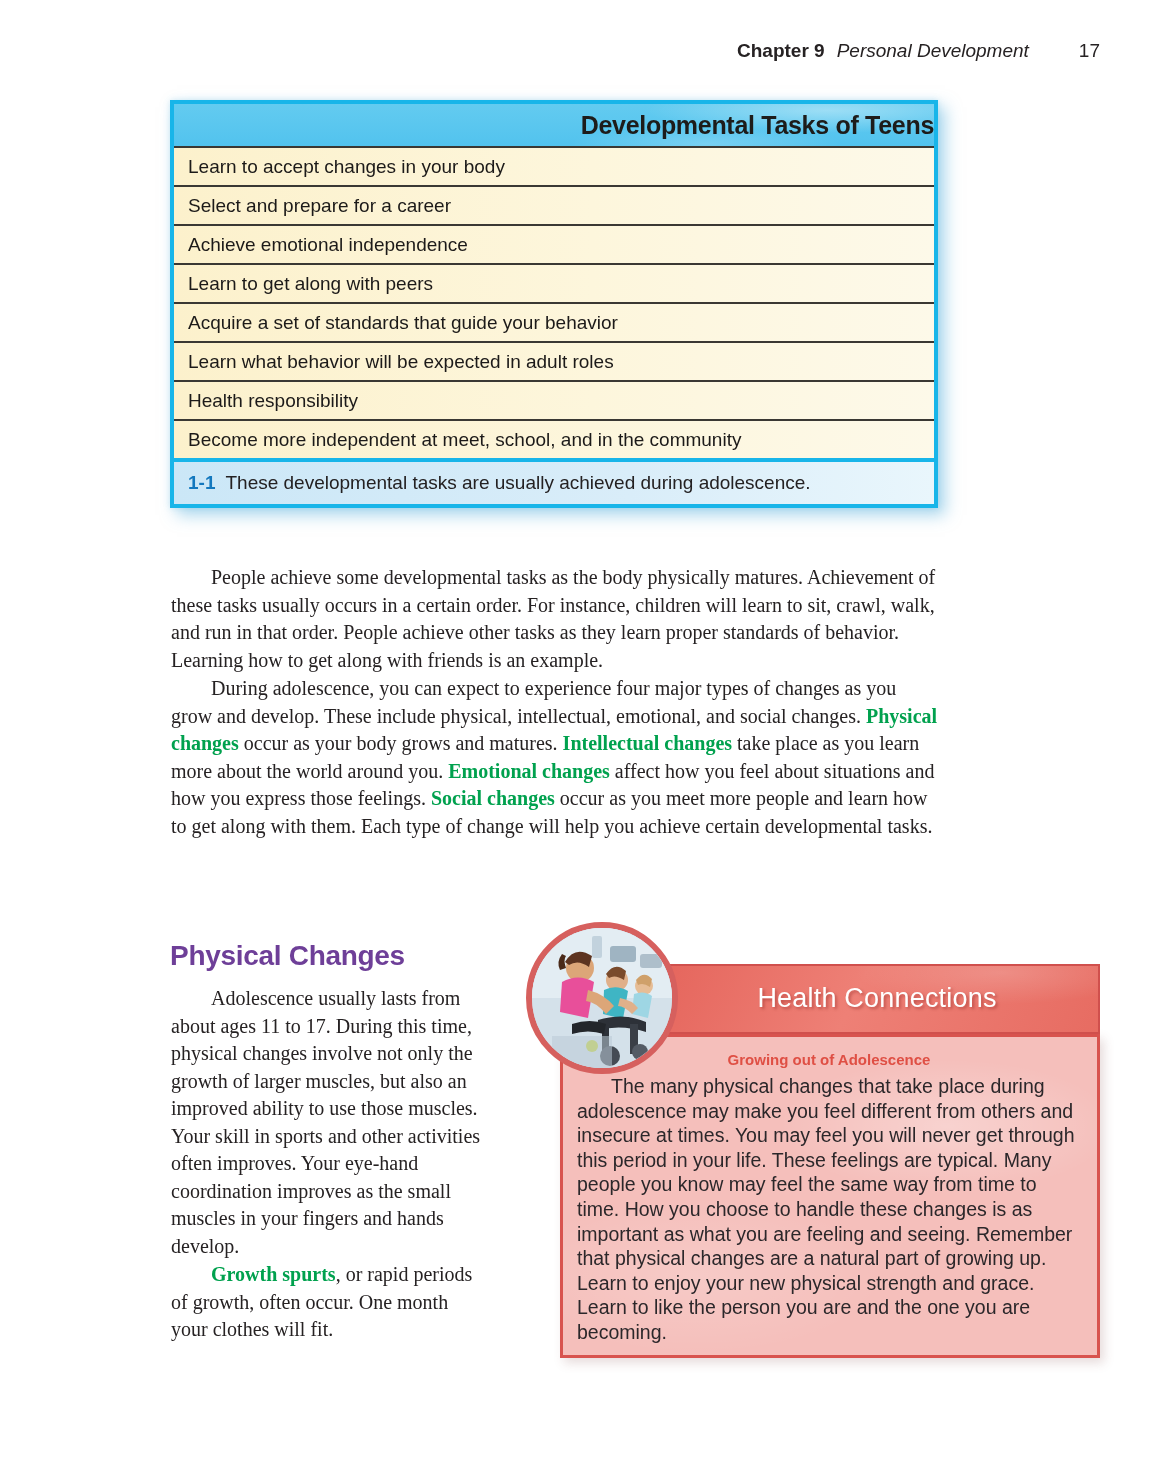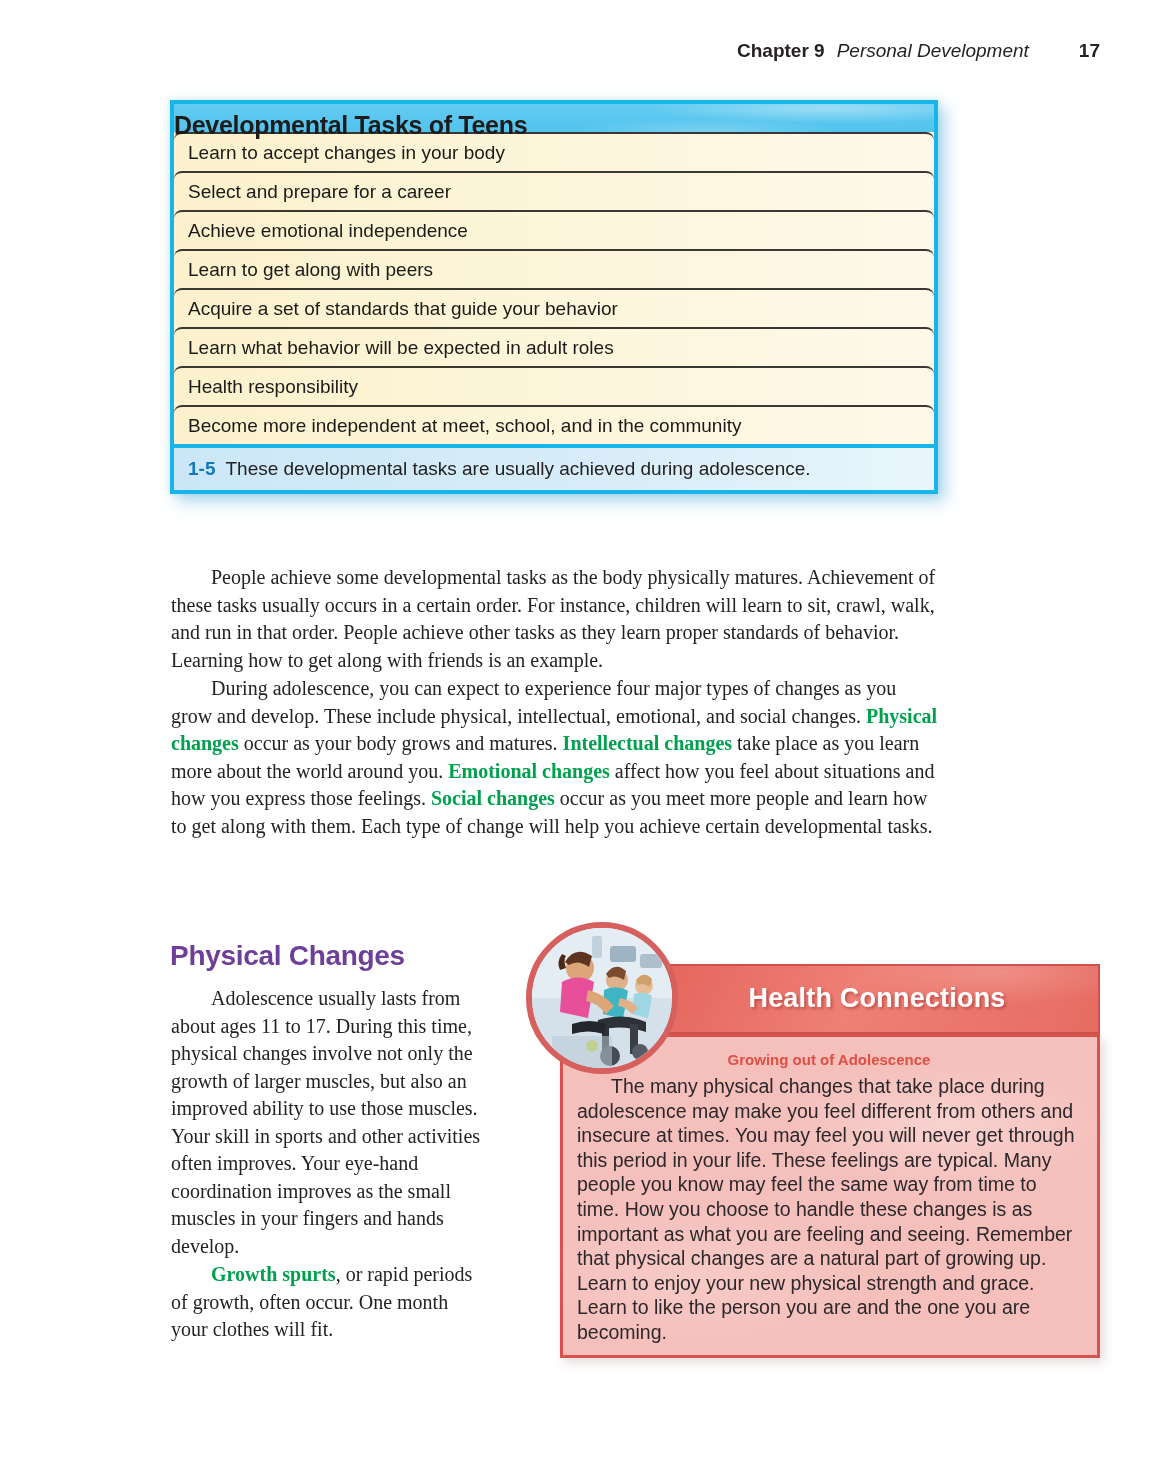--- a/index.html
+++ b/index.html
@@ -17,56 +17,55 @@
   .running-head {
     position: absolute;
     top: 40px;
     right: 56px;
     font-size: 19px;
     color: #262223;
     white-space: nowrap;
   }
   .running-head .chapter { font-weight: bold; }
   .running-head .section { margin-left: 12px; font-style: italic; }
-  .running-head .pagenum { font-weight: bold; margin-left: 50px; }
+  .running-head .pagenum { font-weight: normal; margin-left: 50px; }
 
   
   .dev-table {
     position: absolute;
     left: 170px;
     top: 100px;
     width: 768px;
     border: 4px solid #18b5e9;
     box-shadow: 7px 7px 15px rgba(85, 175, 220, 0.5), 0 0 6px rgba(85,175,220,.25);
     background: #fdf6dd;
   }
   .dev-table-title {
-    height: 28px;
+    height: 42px;
     line-height: 42px;
-    text-align: left;
+    text-align: right;
     font-size: 25px;
     font-weight: bold;
     letter-spacing: -0.3px;
     color: #1d1c1a;
     background:
       radial-gradient(ellipse 40% 90% at 86% 15%, rgba(255,255,255,0.38), rgba(255,255,255,0) 60%),
       radial-gradient(ellipse 30% 70% at 70% 95%, rgba(255,255,255,0.22), rgba(255,255,255,0) 60%),
       linear-gradient(180deg, #63cbf0, #52c3ee);
   }
   .dev-table-row {
     height: 39px;
     line-height: 37px;
     border-top: 2px solid #3a3833;
     padding-left: 14px;
     font-size: 19px;
     color: #1c1a19;
     background: linear-gradient(90deg, #fcf1cc 0%, #fdf6dc 55%, #fdf9e9 100%);
     white-space: nowrap;
     overflow: hidden;
-    border-radius: 8px;
   }
   .dev-table-caption {
     border-top: 4px solid #18b5e9;
     height: 46px;
     line-height: 42px;
     padding-left: 14px;
     font-size: 19px;
     color: #242122;
     background: linear-gradient(90deg, #cbe7f7 0%, #d9edf9 60%, #e9f6fc 100%);
     white-space: nowrap;
@@ -127,21 +126,21 @@
     width: 446px;
     height: 70px;
     z-index: 2;
     border: 2px solid #d0504d;
     background:
       radial-gradient(ellipse 55% 80% at 78% 10%, rgba(255,255,255,0.18), rgba(255,255,255,0) 60%),
       linear-gradient(115deg, #e5655c 0%, #ee8076 45%, #e76c62 100%);
     text-align: center;
     line-height: 64px;
     font-size: 27px;
-    font-weight: bold;
+    font-weight: normal;
     color: #ffffff;
     text-shadow: 2px 2px 3px rgba(155, 48, 44, 0.55);
     letter-spacing: 0.2px;
   }
   .hc-body {
     position: absolute;
     left: 560px;
     top: 1034px;
     width: 540px;
     height: 324px;
@@ -197,21 +196,21 @@
     <div class="dev-table-title">Developmental Tasks of Teens</div>
     <div class="dev-table-row">Learn to accept changes in your body</div>
     <div class="dev-table-row">Select and prepare for a career</div>
     <div class="dev-table-row">Achieve emotional independence</div>
     <div class="dev-table-row">Learn to get along with peers</div>
     <div class="dev-table-row">Acquire a set of standards that guide your behavior</div>
     <div class="dev-table-row">Learn what behavior will be expected in adult roles</div>
     <div class="dev-table-row">Health responsibility</div>
     <div class="dev-table-row">Become more independent at meet, school, and in the community</div>
     <div class="dev-table-caption">
-      <span class="cap-label">1-5</span><span>These developmental tasks are usually achieved during adolescence.</span>
+      <span class="cap-label">1-1</span><span>These developmental tasks are usually achieved during adolescence.</span>
     </div>
   </div>
 
   <div class="body-copy">
     <p>People achieve some developmental tasks as the body physically matures. Achievement of these tasks usually occurs in a certain order. For instance, children will learn to sit, crawl, walk, and run in that order. People achieve other tasks as they learn proper standards of behavior. Learning how to get along with friends is an example.</p>
     <p><span>During adolescence, you can expect to experience four major types of changes as you grow and develop. These include physical, intellectual, emotional, and social changes. </span><span class="term">Physical changes</span><span> occur as your body grows and matures. </span><span class="term">Intellectual changes</span><span> take place as you learn more about the world around you. </span><span class="term">Emotional changes</span><span> affect how you feel about situations and how you express those feelings. </span><span class="term">Social changes</span><span> occur as you meet more people and learn how to get along with them. Each type of change will help you achieve certain developmental tasks.</span></p>
   </div>
 
   <h2 class="section-heading">Physical Changes</h2>
 

